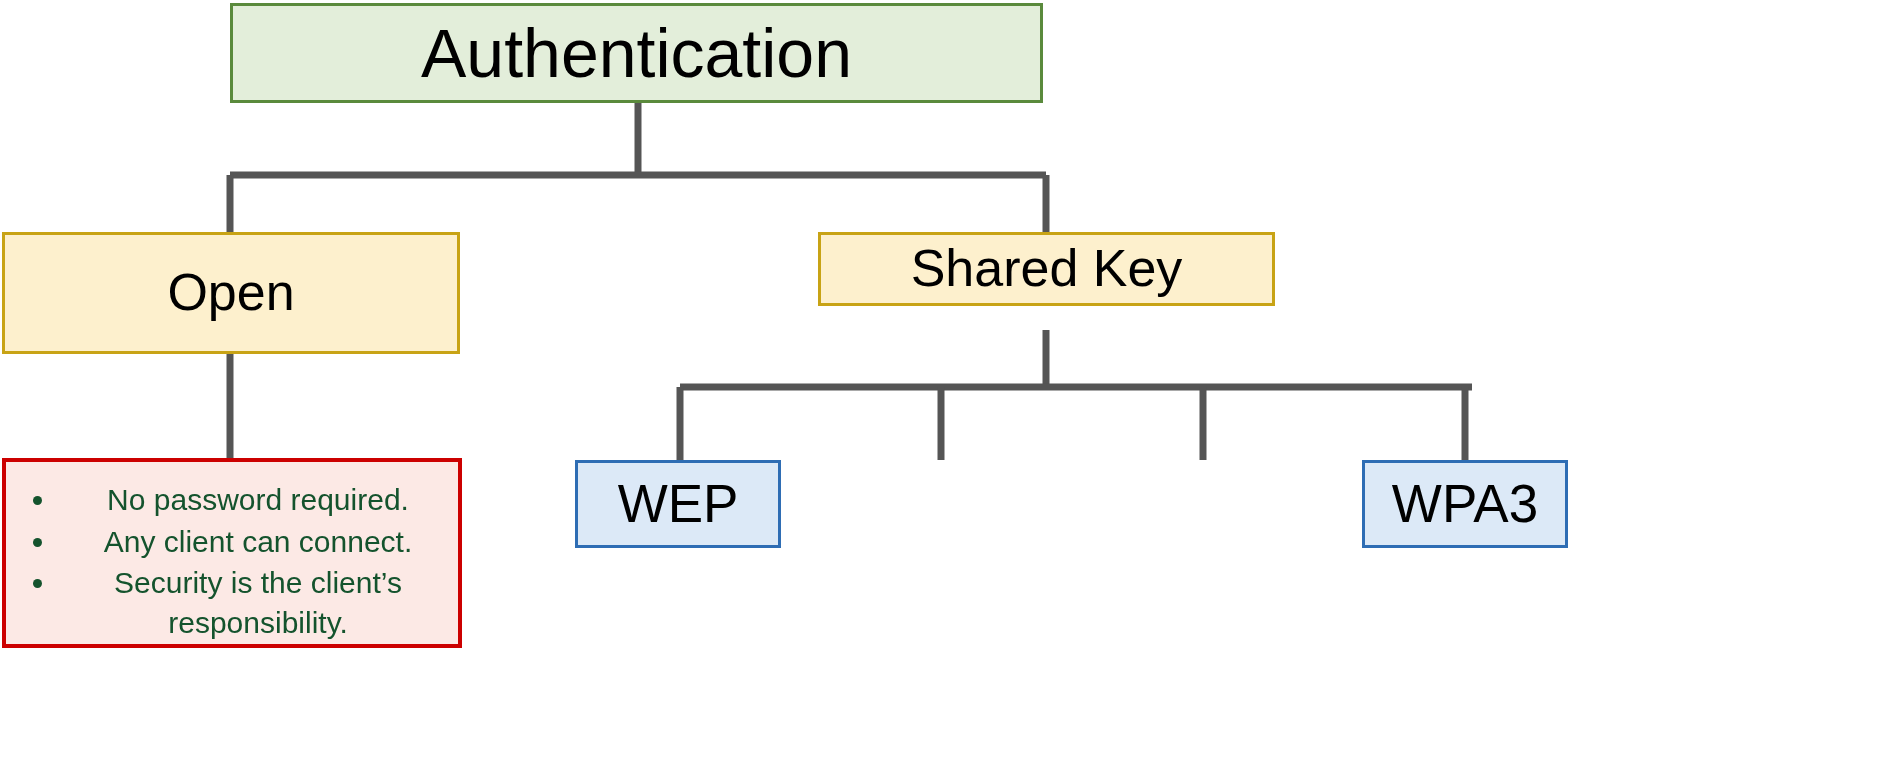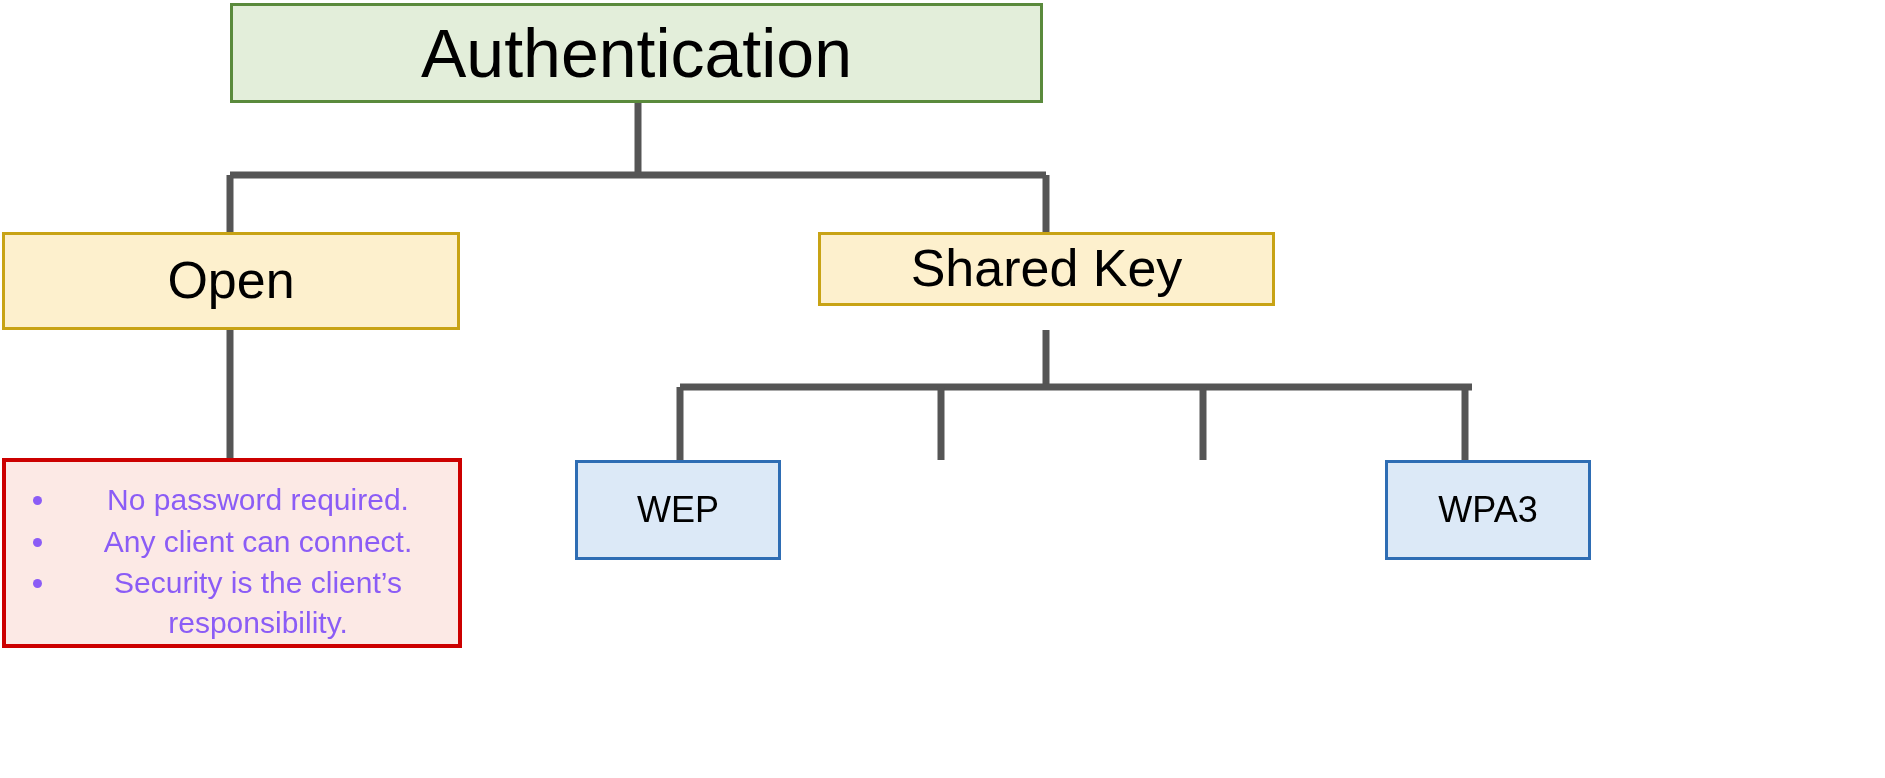--- a/index.html
+++ b/index.html
@@ -54,61 +54,61 @@
   
   .node-yellow {
     background: #fdf0cd;
     border: 3px solid #c8a315;
     font-size: 52px;
   }
   .node-open {
     left: 2px;
     top: 232px;
     width: 458px;
-    height: 98px;
+    height: 122px;
   }
   .node-sharedkey {
     left: 818px;
     top: 232px;
     width: 457px;
     height: 74px;
   }
 
   
   .node-blue {
     top: 460px;
-    height: 100px;
+    height: 88px;
     width: 206px;
     background: #dce9f7;
     border: 3px solid #2e6db4;
-    font-size: 36px;
+    font-size: 53px;
   }
   .node-wep  { left: 575px; }
   .node-wpa  { left: 838px; }
   .node-wpa2 { left: 1100px; }
-  .node-wpa3 { left: 1362px; margin-left: 23px; }
+  .node-wpa3 { left: 1362px; }
 
   
   .node-note {
     left: 2px;
     top: 458px;
     width: 460px;
     height: 190px;
     background: #fce9e5;
     border: 4px solid #cc0000;
     display: block;
     padding: 0;
   }
   .note-list {
     margin: 0;
     padding: 18px 14px 0 52px;
     list-style: disc;
     font-size: 30px;
     line-height: 1.32;
-    color: #8b5cf6;
+    color: #14532d;
   }
   .note-list li {
     margin: 0 0 2px 0;
     padding-left: 14px;
   }
 </style>
 </head>
 <body>
 
 <div id="canvas">

